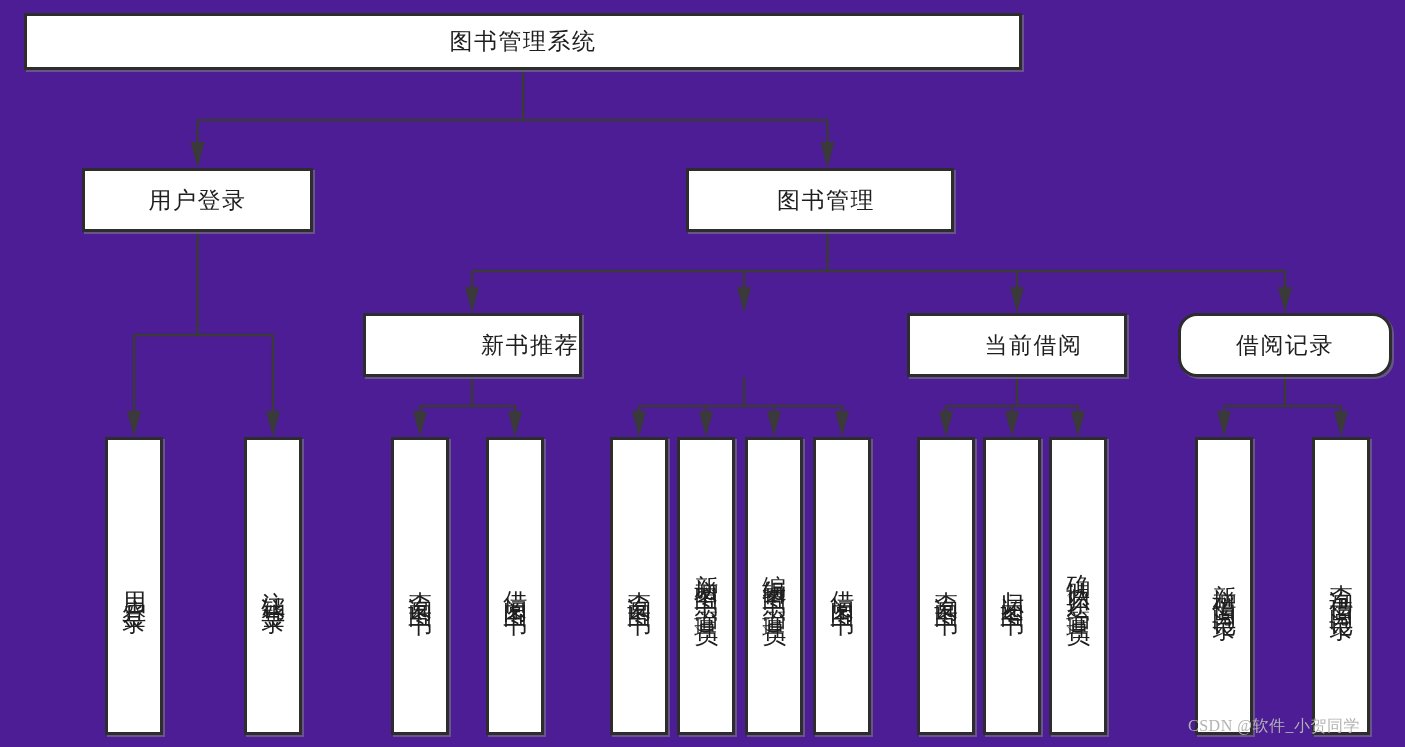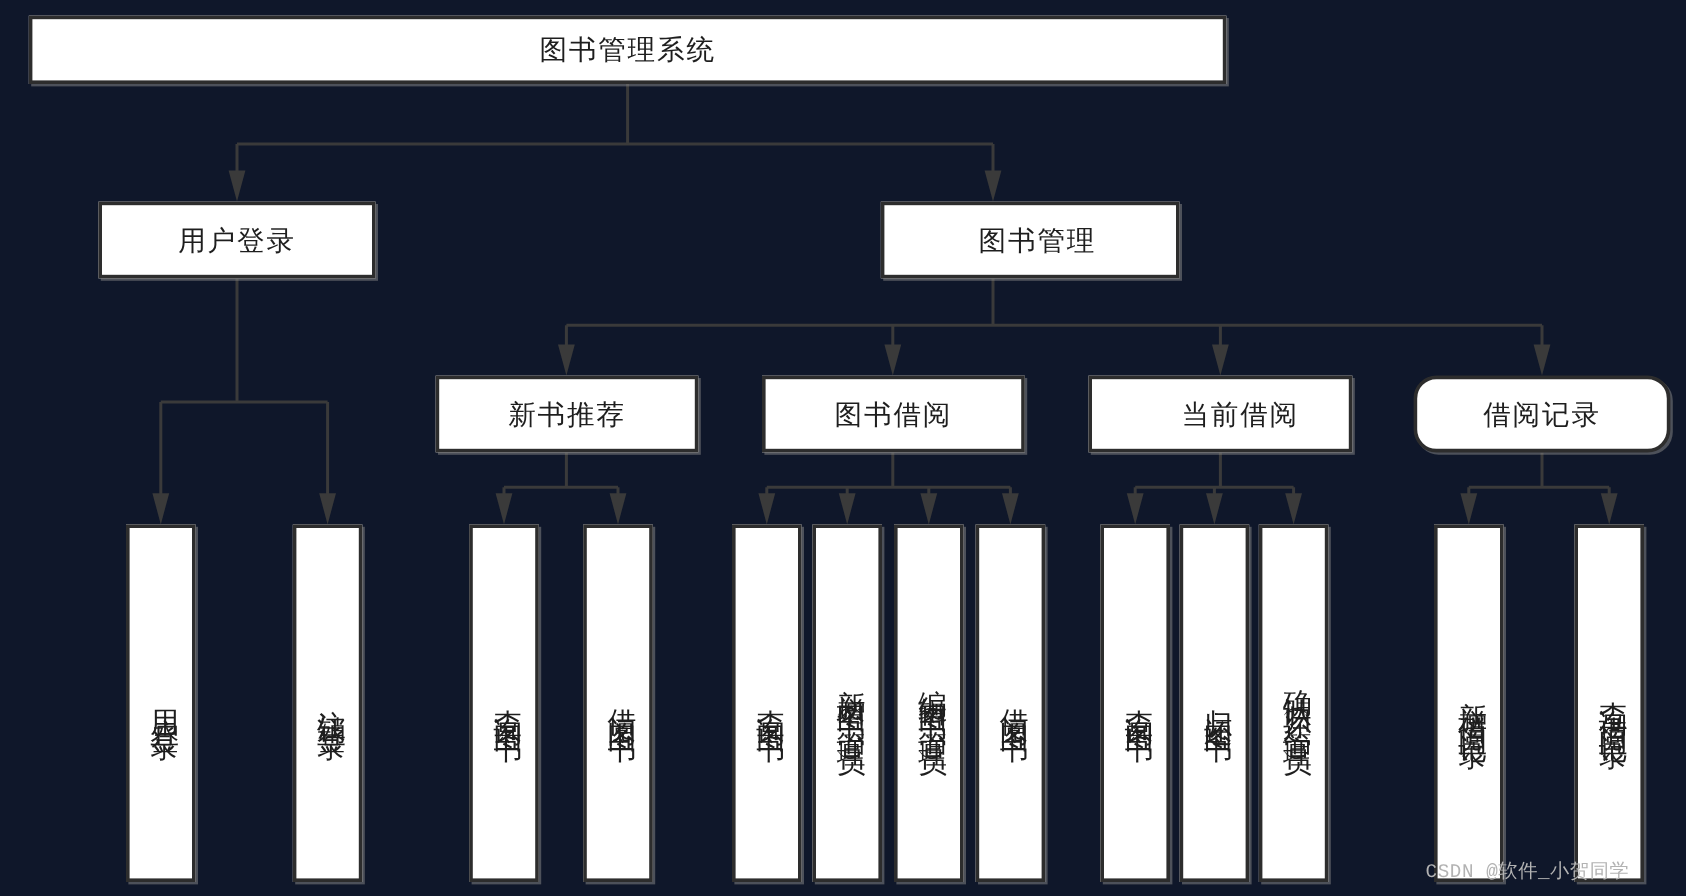--- a/index.html
+++ b/index.html
@@ -1,18 +1,18 @@
 <!DOCTYPE html>
 <html><head>
 <meta charset="utf-8">
 <style>
   html,body{margin:0;padding:0;background:#ffffff;}
   .canvas{
-    position:relative;width:1405px;height:747px;background:#0f172a;
-    font-family:Liberation Mono, monospace;overflow:hidden;
+    position:relative;width:1405px;height:747px;background:#4c1d95;
+    font-family:Liberation Serif, serif;overflow:hidden;
   }
   .connectors{position:absolute;left:0;top:0;z-index:1;}
   .box{
     position:absolute;box-sizing:border-box;background:#ffffff;
     border:3px solid #2d2d2d;display:flex;align-items:center;justify-content:center;
     color:#1e1e1e;z-index:2;box-shadow:2px 2px 0 rgba(130,130,130,0.55);
   }
   .hbox{font-size:23px;letter-spacing:1.5px;font-weight:500;white-space:nowrap;}
   .vbox .vtext{
     writing-mode:vertical-rl;text-orientation:mixed;
@@ -61,29 +61,26 @@
     </g>
   </svg>
 
   <div class="box hbox" style="left:24px;top:13px;width:998px;height:57px;">
     <span>图书管理系统</span>
   </div>
 
   <div class="box hbox" style="left:82px;top:168px;width:231px;height:64px;">
     <span>用户登录</span>
   </div>
-  <div class="box hbox" style="left:734px;top:168px;width:249px;height:64px;padding-left:12px;">
+  <div class="box hbox" style="left:686px;top:168px;width:268px;height:64px;padding-left:12px;">
     <span>图书管理</span>
   </div>
 
-  <div class="box hbox" style="left:363px;top:313px;width:219px;height:64px;">
+  <div class="box hbox" style="left:363px;top:313px;width:219px;height:64px;justify-content:flex-end;">
     <span>新书推荐</span>
-  </div>
-  <div class="box hbox" style="left:635px;top:313px;width:219px;height:64px;">
-    <span>图书借阅</span>
   </div>
   <div class="box hbox" style="left:907px;top:313px;width:220px;height:64px;padding-left:33px;">
     <span>当前借阅</span>
   </div>
   <div class="box hbox" style="left:1178px;top:313px;width:214px;height:64px;border-radius:19px;">
     <span>借阅记录</span>
   </div>
 
   <div class="box vbox" style="left:105px;top:437px;width:58px;height:298px;">
     <span class="vtext">用户登录</span>

